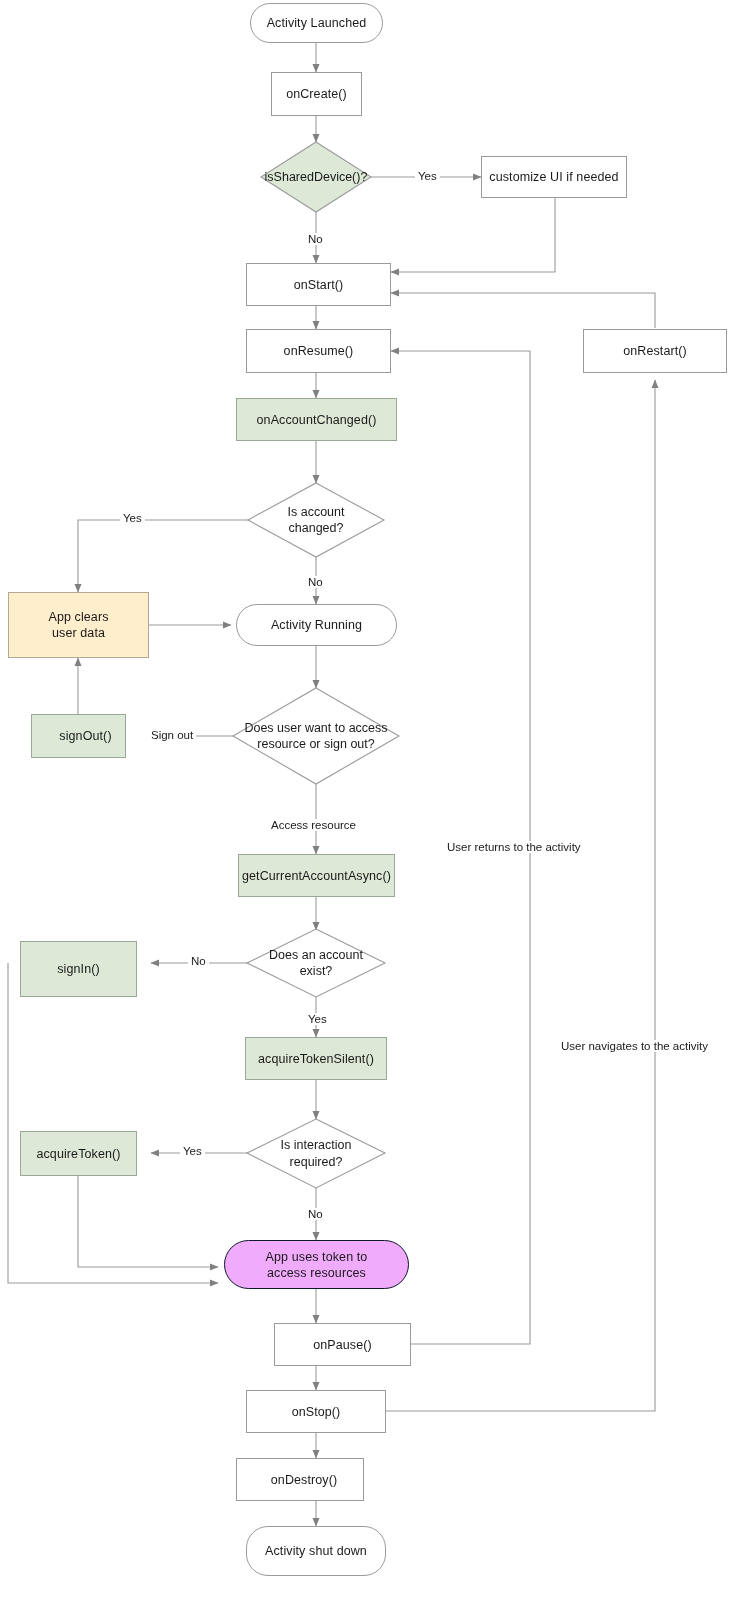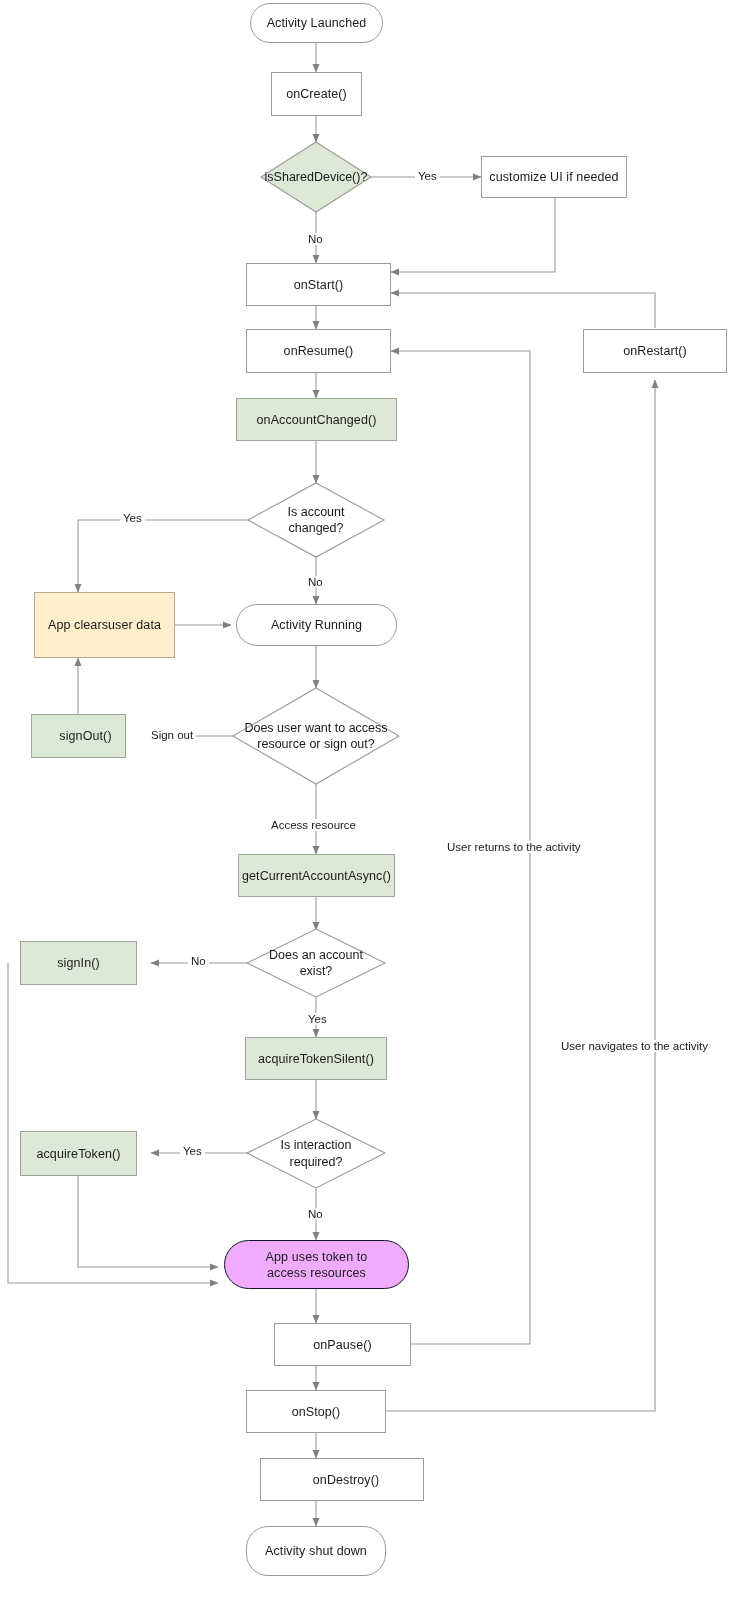--- a/index.html
+++ b/index.html
@@ -123,21 +123,21 @@
   <div class="node green" style="left:236px;top:398px;width:161px;height:43px;">onAccountChanged()</div>
 
   <div class="diamond" style="left:248px;top:483px;width:136px;height:74px;">
     <div class="dlabel" style="flex-direction:column;">
       <span>Is account</span>
       <span>changed?</span>
     </div>
   </div>
 
   <div class="node orange" style="left:8px;top:592px;width:141px;height:66px;
-       flex-direction:row;margin-left:26px;">
+       flex-direction:column;">
     <span>App clears</span>
     <span>user data</span>
   </div>
 
   <div class="node term" style="left:236px;top:604px;width:161px;height:42px;">Activity Running</div>
 
   <div class="node green" style="left:31px;top:714px;width:95px;height:44px;padding-left:14px;">signOut()</div>
 
   <div class="diamond" style="left:233px;top:688px;width:166px;height:96px;">
     <div class="dlabel" style="flex-direction:column;">
@@ -148,21 +148,21 @@
 
   <div class="node green" style="left:238px;top:854px;width:157px;height:43px;">getCurrentAccountAsync()</div>
 
   <div class="diamond" style="left:247px;top:929px;width:138px;height:68px;">
     <div class="dlabel" style="flex-direction:column;">
       <span>Does an account</span>
       <span>exist?</span>
     </div>
   </div>
 
-  <div class="node green" style="left:20px;top:941px;width:117px;height:44px;">signIn()</div>
+  <div class="node green" style="left:20px;top:941px;width:117px;height:56px;">signIn()</div>
 
   <div class="node green" style="left:245px;top:1037px;width:142px;height:43px;">acquireTokenSilent()</div>
 
   <div class="diamond" style="left:247px;top:1119px;width:138px;height:69px;">
     <div class="dlabel" style="flex-direction:column;">
       <span>Is interaction</span>
       <span>required?</span>
     </div>
   </div>
 
@@ -171,21 +171,21 @@
   <div class="node term orange" style="left:224px;top:1240px;width:185px;height:49px;
        flex-direction:column;">
     <span>App uses token to</span>
     <span>access resources</span>
   </div>
 
   <div class="node rect" style="left:246px;top:1323px;width:137px;height:43px;margin-left:28px;">onPause()</div>
 
   <div class="node rect" style="left:246px;top:1390px;width:140px;height:43px;">onStop()</div>
 
-  <div class="node rect" style="left:260px;top:1458px;width:164px;height:43px;padding-left:8px;">onDestroy()</div>
+  <div class="node rect" style="left:236px;top:1458px;width:128px;height:43px;padding-left:8px;">onDestroy()</div>
 
   <div class="node term" style="left:246px;top:1526px;width:140px;height:50px;">Activity shut down</div>
 
   <div class="elabel" style="left:415px;top:170px;">Yes</div>
 
   <div class="elabel" style="left:305px;top:233px;">No</div>
 
   <div class="elabel" style="left:120px;top:512px;">Yes</div>
 
   <div class="elabel" style="left:305px;top:576px;">No</div>

